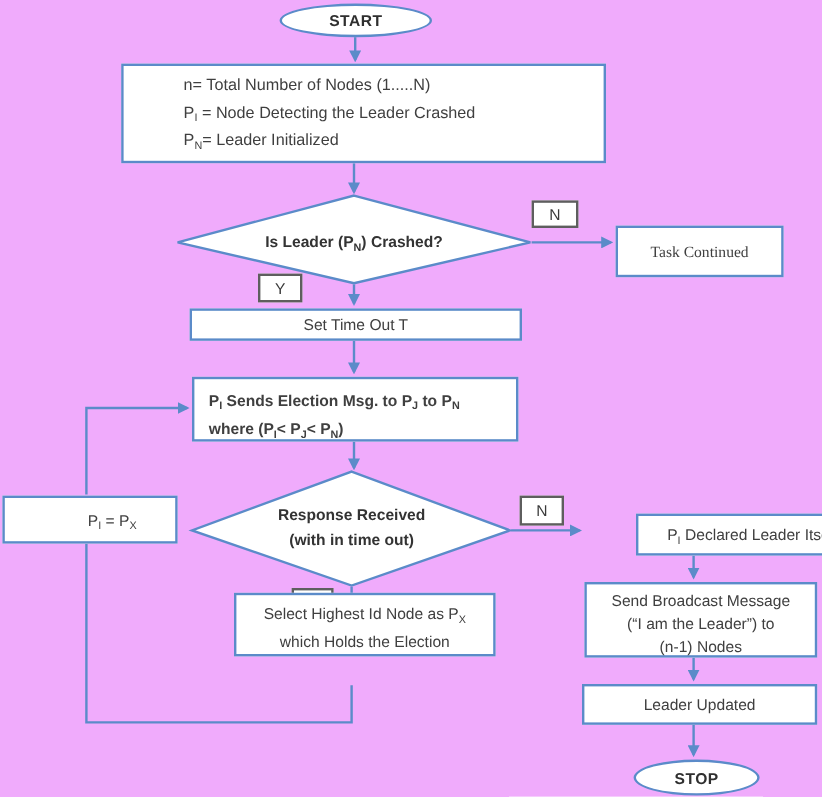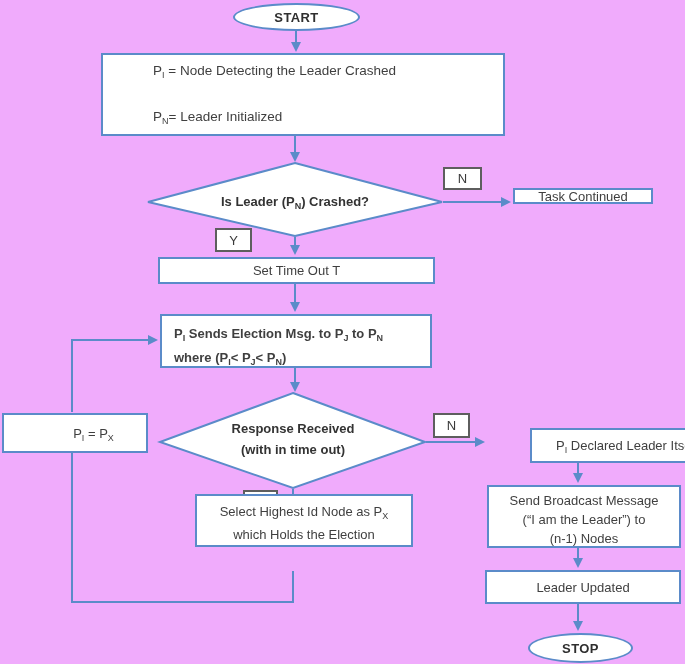--- a/index.html
+++ b/index.html
@@ -58,29 +58,30 @@
     <line x1="578" y1="463" x2="578" y2="481" stroke="#5b8bc9" stroke-width="2" marker-end="url(#arrow)"></line>
     <line x1="578" y1="548" x2="578" y2="566" stroke="#5b8bc9" stroke-width="2" marker-end="url(#arrow)"></line>
     <line x1="578" y1="604" x2="578" y2="629" stroke="#5b8bc9" stroke-width="2" marker-end="url(#arrow)"></line>
   </svg>
 
   <div class="node oval center" style="left:233px; top:3px; width:127px; height:28px;">
     <span>START</span>
   </div>
 
   <div class="node lines init-box" style="left:101px; top:53px; width:404px; height:83px;">
+    <div>n= Total Number of Nodes (1.....N)</div>
     <div>P<sub>I</sub> = Node Detecting the Leader Crashed</div>
     <div>P<sub>N</sub>= Leader Initialized</div>
   </div>
 
   <div class="diamond-text" style="left:175px; top:191px; width:240px;">Is Leader (P<sub>N</sub>) Crashed?</div>
 
   <div class="label-box" style="left:443px; top:167px; width:39px; height:23px;">N</div>
 
-  <div class="node center" style="left:513px; top:188px; width:140px; height:16px;">
+  <div class="node center" style="left:513px; top:188px; width:140px; height:43px;font-family:Liberation Serif, serif;">
     <span>Task Continued</span>
   </div>
 
   <div class="label-box" style="left:215px; top:228px; width:37px; height:24px;">Y</div>
 
   <div class="node center" style="left:158px; top:257px; width:277px; height:27px;">
     <span>Set Time Out T</span>
   </div>
 
   <div class="node lines election-box" style="left:160px; top:314px; width:272px; height:54px;">

